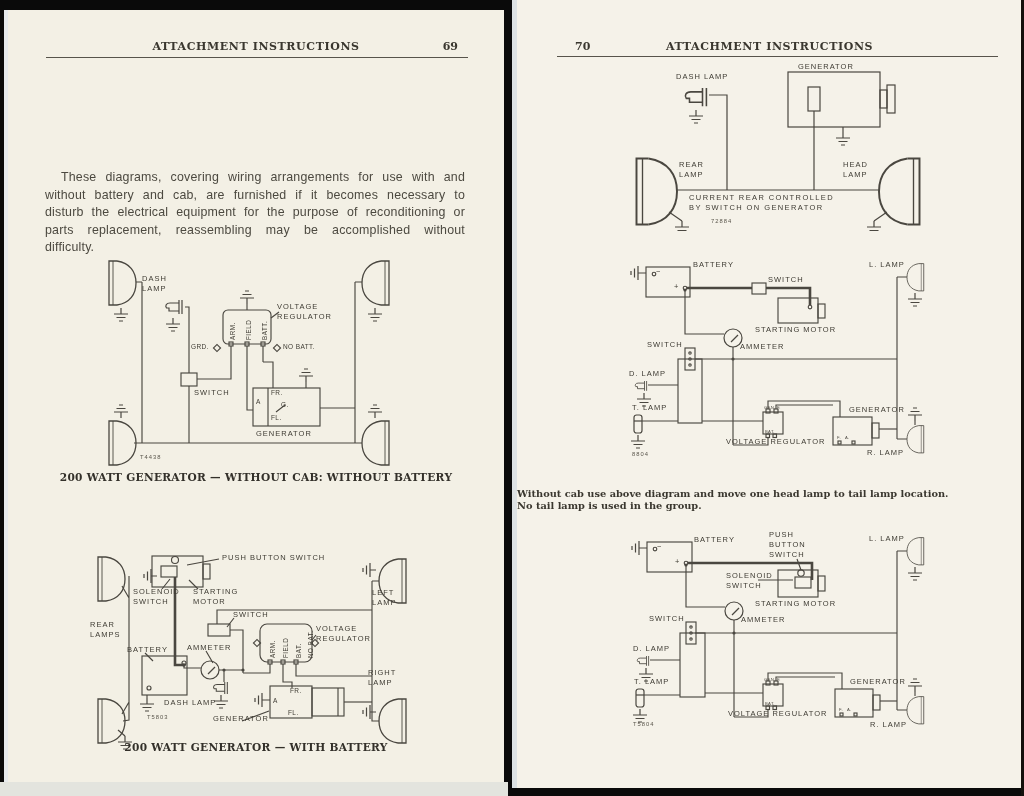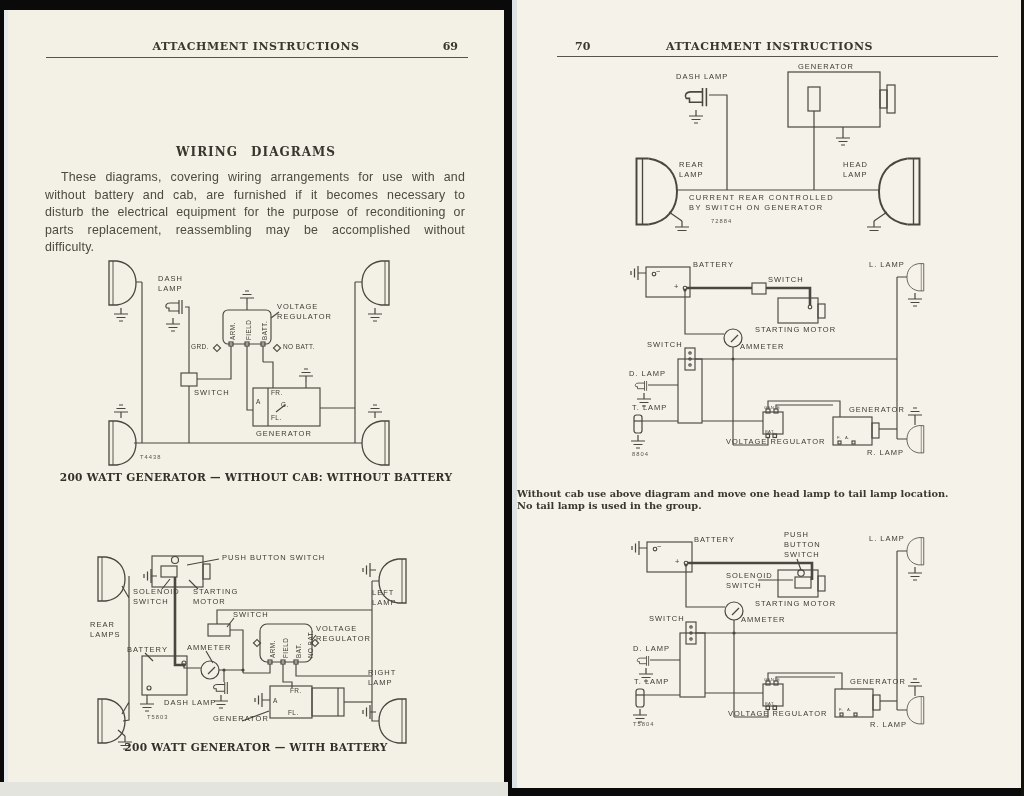--- a/index.html
+++ b/index.html
@@ -71,21 +71,20 @@
   </defs>
 </svg>
 
 <div class="stage">
 
   <div class="page" id="page69">
     <div class="hdr-title" style="top:30px">ATTACHMENT INSTRUCTIONS</div>
     <div class="hdr-num" style="right:46px;top:30px">69</div>
     <div class="hdr-rule" style="left:38px;right:36px;top:47px"></div>
 
-    <div class="sec-title" style="top:135px">WIRING DIAGRAMS</div>
     <div class="para" style="left:37px;top:159px;width:420px;text-indent:16px">These diagrams, covering wiring arrangements for use with and without battery and cab, are furnished if it becomes necessary to disturb the electrical equipment for the purpose of reconditioning or parts replacement, reassembling may be accomplished without difficulty.</div>
 
     <div class="diagram" style="left:82px;top:240px;width:410px;height:235px">
       <svg width="410" height="235" viewBox="0 0 410 235">
         <g fill="none" stroke="#4a4740" stroke-width="1.15">
           <path d="M46 32 H52 M52 32 V193 M44 193 H272 M265 32 V193 M272 32 H265"></path>
           <path d="M95 57 H99 V123"></path>
           <rect x="91" y="123" width="16" height="13"></rect>
           <path d="M99 136 V193"></path>
           <path d="M141 96 V129 H107"></path>
@@ -110,21 +109,21 @@
         <use href="#lampL" transform="translate(272,170)"></use>
         <use href="#gnd" transform="translate(31,58)"></use>
         <use href="#gnd" transform="translate(285,58)"></use>
         <use href="#gndup" transform="translate(31,155)"></use>
         <use href="#gndup" transform="translate(285,155)"></use>
         <use href="#gndup" transform="translate(157,41)"></use>
         <use href="#gndup" transform="translate(216,119)"></use>
         <use href="#dash" transform="translate(74,50)"></use>
         <use href="#gnd" transform="translate(83,68)"></use>
       </svg>
-      <span class="dl" style="left:68px;top:24px">DASH
+      <span class="dl" style="left:52px;top:24px">DASH
 LAMP</span>
       <span class="dl" style="left:104px;top:138px">SWITCH</span>
       <span class="dl" style="left:187px;top:52px">VOLTAGE
 REGULATOR</span>
       <span class="dl dls" style="left:101px;top:93px">GRD.</span>
       <span class="dl dls" style="left:193px;top:93px">NO BATT.</span>
       <span class="vl" style="left:139px;top:90px">ARM.</span>
       <span class="vl" style="left:155px;top:90px">FIELD</span>
       <span class="vl" style="left:171px;top:90px">BATT.</span>
       <span class="dl" style="left:166px;top:179px">GENERATOR</span>
@@ -422,21 +421,21 @@
           </g>
         <use href="#gnd" transform="translate(325,37)"></use>
         <g transform="translate(317,166) scale(0.62)">
             <use href="#lampL"></use>
           </g>
         <use href="#gndup" transform="translate(325,149)"></use>
       </svg>
       <span class="dl" style="left:104px;top:5px">BATTERY</span>
       <span class="dl" style="left:67px;top:12px">−</span>
       <span class="dl" style="left:85px;top:27px">+</span>
-      <span class="dl" style="left:194px;top:0px">PUSH
+      <span class="dl" style="left:179px;top:0px">PUSH
 BUTTON
 SWITCH</span>
       <span class="dl" style="left:136px;top:41px">SOLENOID
 SWITCH</span>
       <span class="dl" style="left:165px;top:69px">STARTING  MOTOR</span>
       <span class="dl" style="left:279px;top:4px">L. LAMP</span>
       <span class="dl" style="left:151px;top:85px">AMMETER</span>
       <span class="dl" style="left:59px;top:84px">SWITCH</span>
       <span class="dl" style="left:43px;top:114px">D. LAMP</span>
       <span class="dl" style="left:44px;top:147px">T. LAMP</span>

